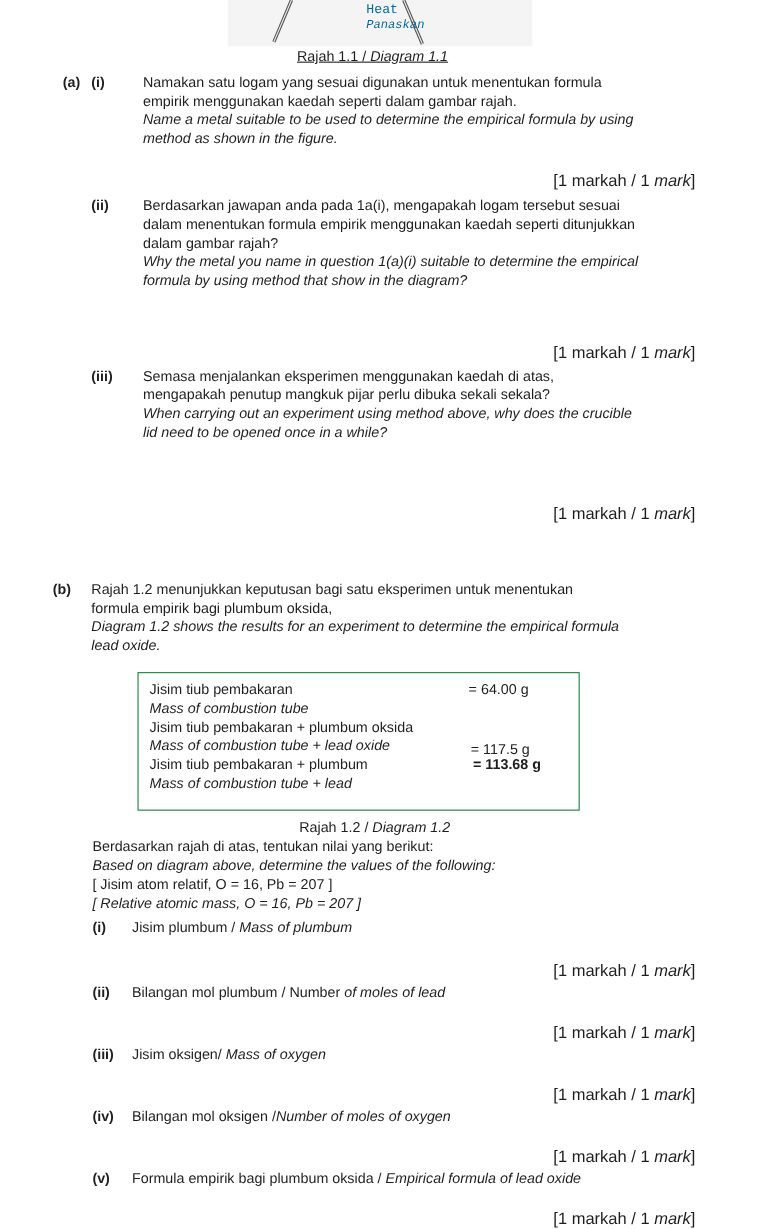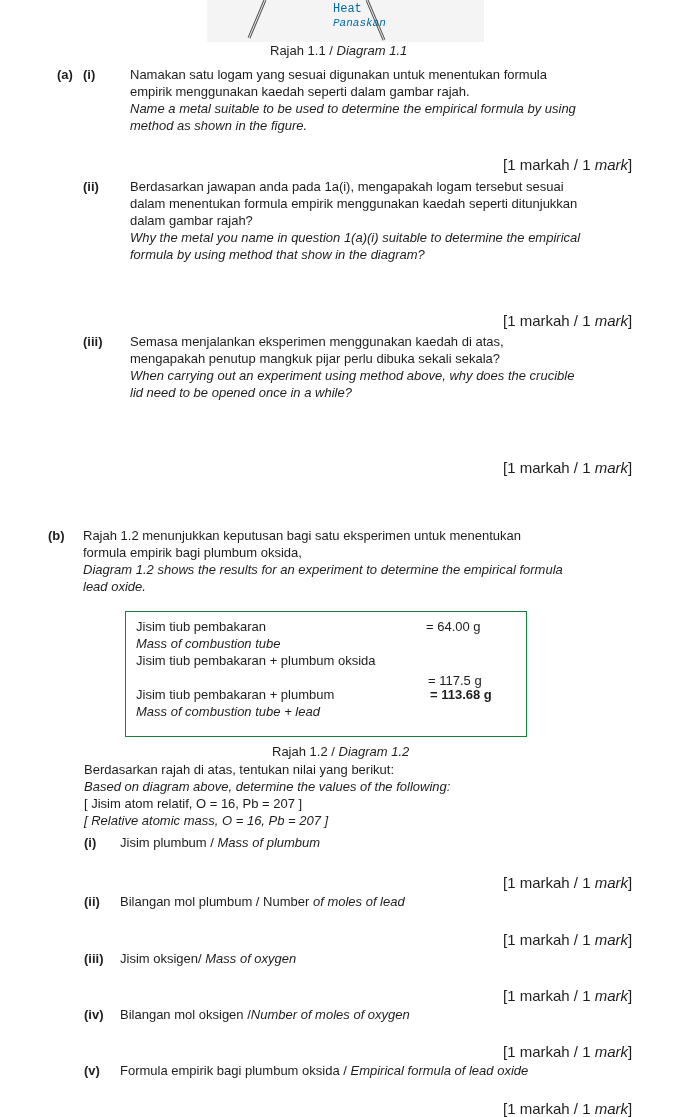--- a/index.html
+++ b/index.html
@@ -28,21 +28,21 @@
 <div class="diagram-img">
   <svg width="277" height="42">
     <line x1="58" y1="0" x2="42" y2="38" stroke="#555" stroke-width="3"></line>
     <line x1="58" y1="0" x2="42" y2="38" stroke="#eee" stroke-width="1"></line>
     <line x1="160" y1="0" x2="177" y2="40" stroke="#555" stroke-width="3"></line>
     <line x1="160" y1="0" x2="177" y2="40" stroke="#eee" stroke-width="1"></line>
   </svg>
 </div>
 <div class="abs heat" style="left:333px; top:2px;">Heat</div>
 <div class="abs heat it" style="left:333px; top:17px; font-size:11px;">Panaskan</div>
-<div class="abs line" style="left:270px; top:42px;"><span>Rajah 1.1 / </span><span class="it">Diagram 1.1</span></div>
+<div class="abs line" style="left:270px; top:42px;text-decoration:underline;"><span>Rajah 1.1 / </span><span class="it">Diagram 1.1</span></div>
 
 <div class="abs line b" style="left:57px; top:66px;">(a)</div>
 <div class="abs line b" style="left:83px; top:66px;">(i)</div>
 <div class="abs" style="left:130px; top:66px;">
   <div class="line">Namakan satu logam yang sesuai digunakan untuk menentukan formula</div>
   <div class="line">empirik menggunakan kaedah seperti dalam gambar rajah.</div>
   <div class="line it">Name a metal suitable to be used to determine the empirical formula by using</div>
   <div class="line it">method as shown in the figure.</div>
 </div>
 <div class="mark" style="top:156px;"><span>[1 markah / 1 </span><span class="it">mark</span><span>]</span></div>
@@ -75,20 +75,21 @@
 </div>
 
 <div class="tbl">
   <div class="abs" style="left:10px; top:6px;">
     <div class="line">Jisim tiub pembakaran</div>
     <div class="line it">Mass of combustion tube</div>
   </div>
   <div class="abs line" style="left:300px; top:6px;">=  64.00 g</div>
   <div class="abs" style="left:10px; top:40px;">
     <div class="line">Jisim tiub pembakaran + plumbum oksida</div>
+    <div class="line it">Mass of combustion tube + lead oxide</div>
   </div>
   <div class="abs line" style="left:302px; top:40px;margin-top:20px;">= 117.5 g</div>
   <div class="abs" style="left:10px; top:74px;">
     <div class="line">Jisim tiub pembakaran + plumbum</div>
     <div class="line it">Mass of combustion tube + lead</div>
   </div>
   <div class="abs line" style="left:304px; top:74px;font-weight:bold;">= 113.68 g</div>
 </div>
 
 <div class="abs line" style="left:272px; top:743px;"><span>Rajah 1.2 / </span><span class="it">Diagram 1.2</span></div>

